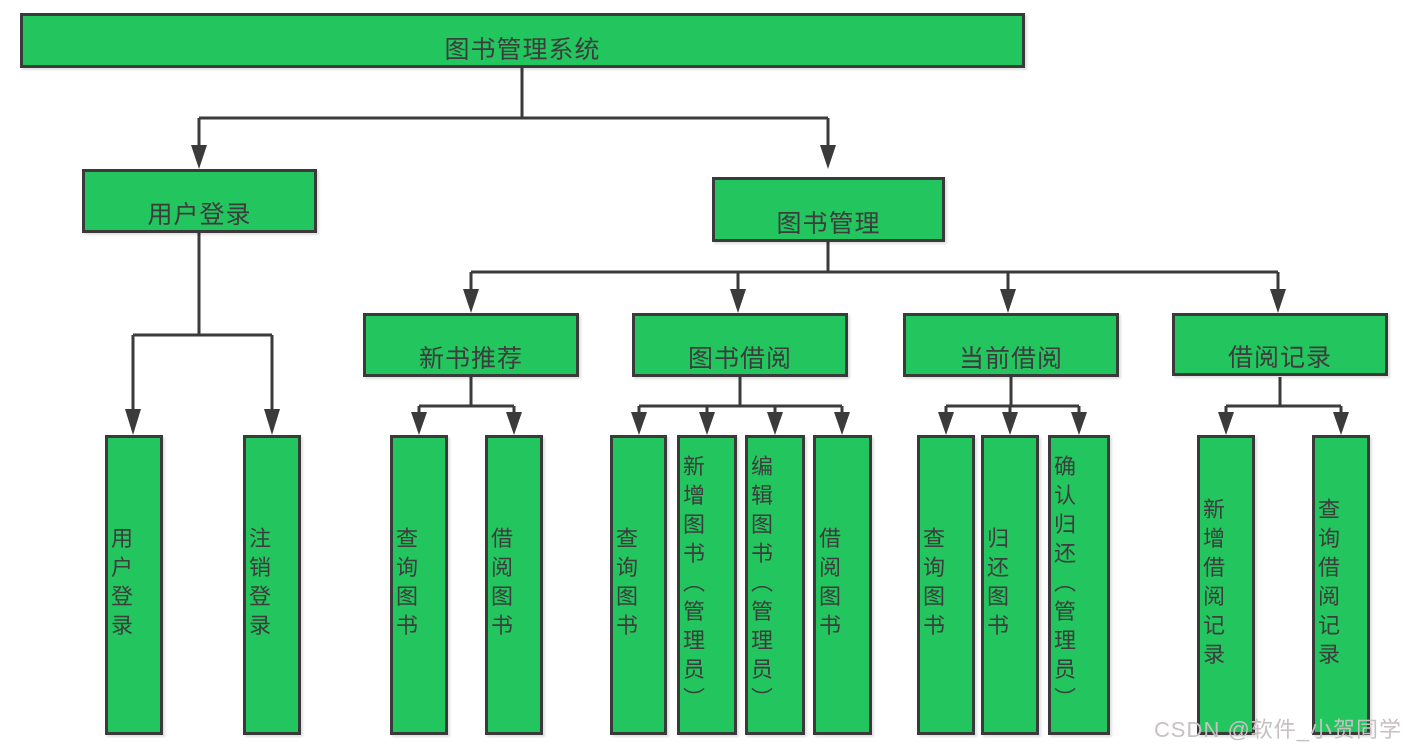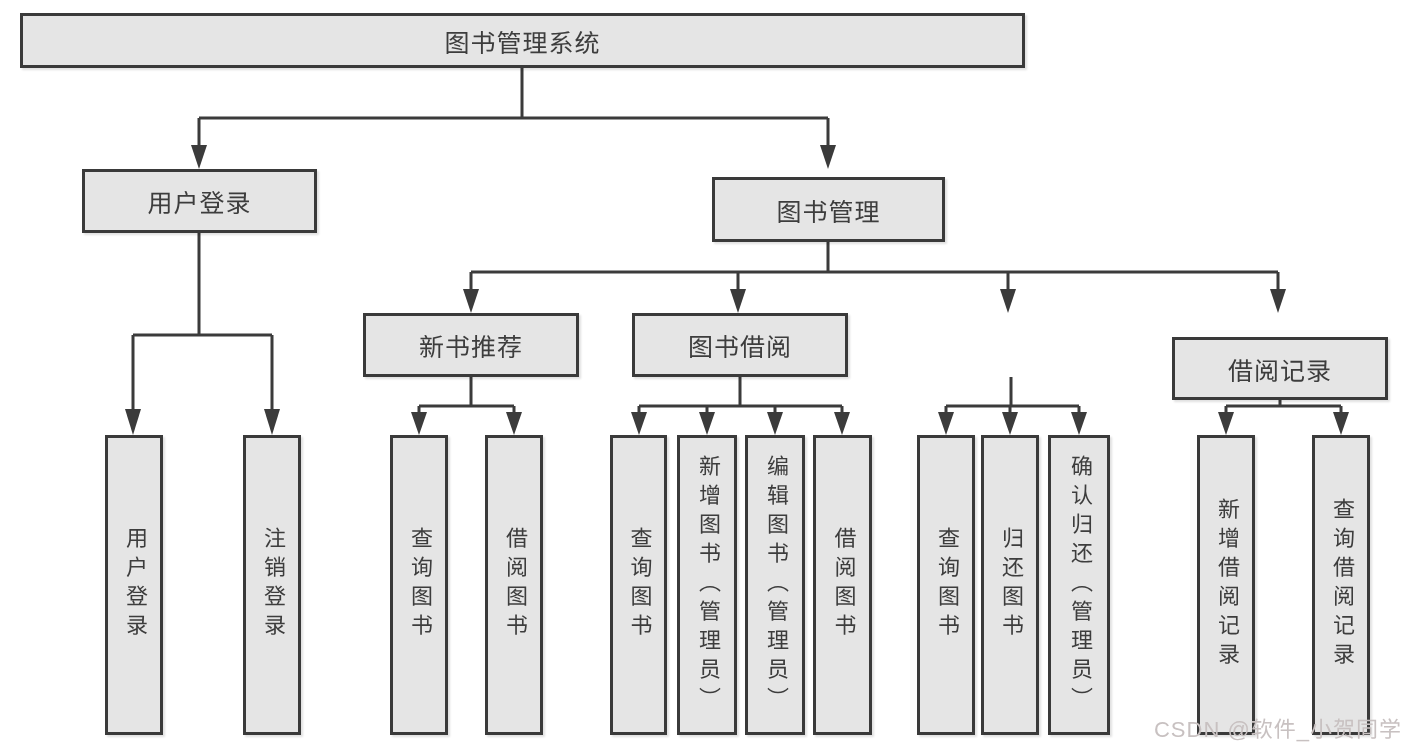--- a/index.html
+++ b/index.html
@@ -4,23 +4,23 @@
 <style>
   * { margin:0; padding:0; box-sizing:border-box; }
   html,body { background:#ffffff; }
   #canvas {
     position:relative; width:1405px; height:747px;
     background:var(--background,#ffffff);
     font-family:"Liberation Sans","DejaVu Sans",sans-serif;
     overflow:hidden;
   }
   .box {
-    position:absolute; background:#e5e5e5;
+    position:absolute; background:#22c55e;
     border:3px solid var(--border,#3a3a3a);
-    display:flex; align-items:center; justify-content:center;
+    display:flex; align-items:flex-end; justify-content:center;
     z-index:2; box-shadow:2px 2px 2px rgba(0,0,0,0.12);
   }
   .box-h { font-size:25px; color:var(--text,#3d3d3d); letter-spacing:1px; white-space:nowrap; }
   .box-v {
     writing-mode:vertical-rl; text-orientation:mixed;
     font-size:22px; letter-spacing:7px; color:var(--text,#3d3d3d);
     line-height:1;
   }
   #connectors { position:absolute; left:0; top:0; z-index:1; }
   .cline { fill:none; stroke:var(--line,#3b3b3b); stroke-width:3; }
@@ -80,21 +80,24 @@
   <div class="box box-h" style="left:712px;top:169px;width:233px;height:65px;margin-top:8px;">
     <span>图书管理</span>
   </div>
 
   <div class="box box-h" style="left:363px;top:313px;width:216px;height:64px;">
     <span>新书推荐</span>
   </div>
   <div class="box box-h" style="left:632px;top:313px;width:216px;height:64px;">
     <span>图书借阅</span>
   </div>
-  <div class="box box-h" style="left:1172px;top:313px;width:216px;height:63px;margin-top:24px;">
+  <div class="box box-h" style="left:903px;top:313px;width:216px;height:64px;">
+    <span>当前借阅</span>
+  </div>
+  <div class="box box-h" style="left:1172px;top:313px;width:216px;height:63px;">
     <span>借阅记录</span>
   </div>
 
   <div class="box box-v" style="left:105px;top:435px;width:58px;height:300px;">
     <span>用户登录</span>
   </div>
   <div class="box box-v" style="left:243px;top:435px;width:58px;height:300px;">
     <span>注销登录</span>
   </div>
 

